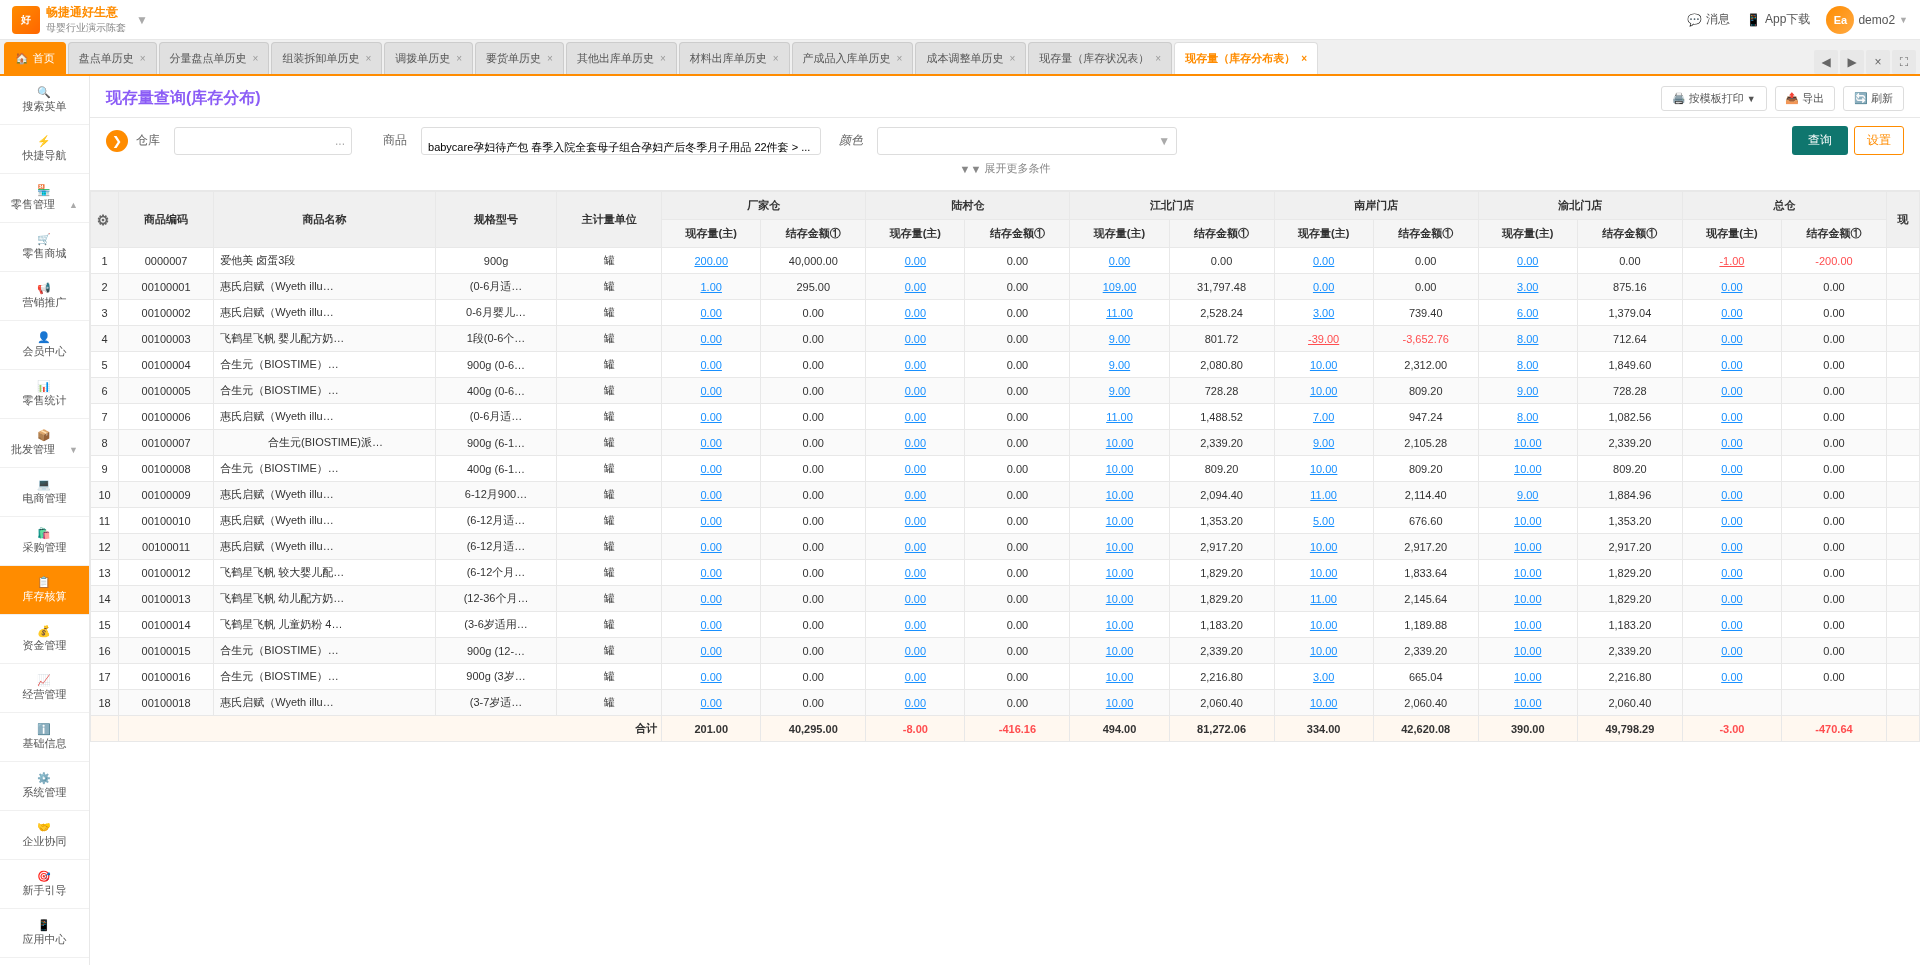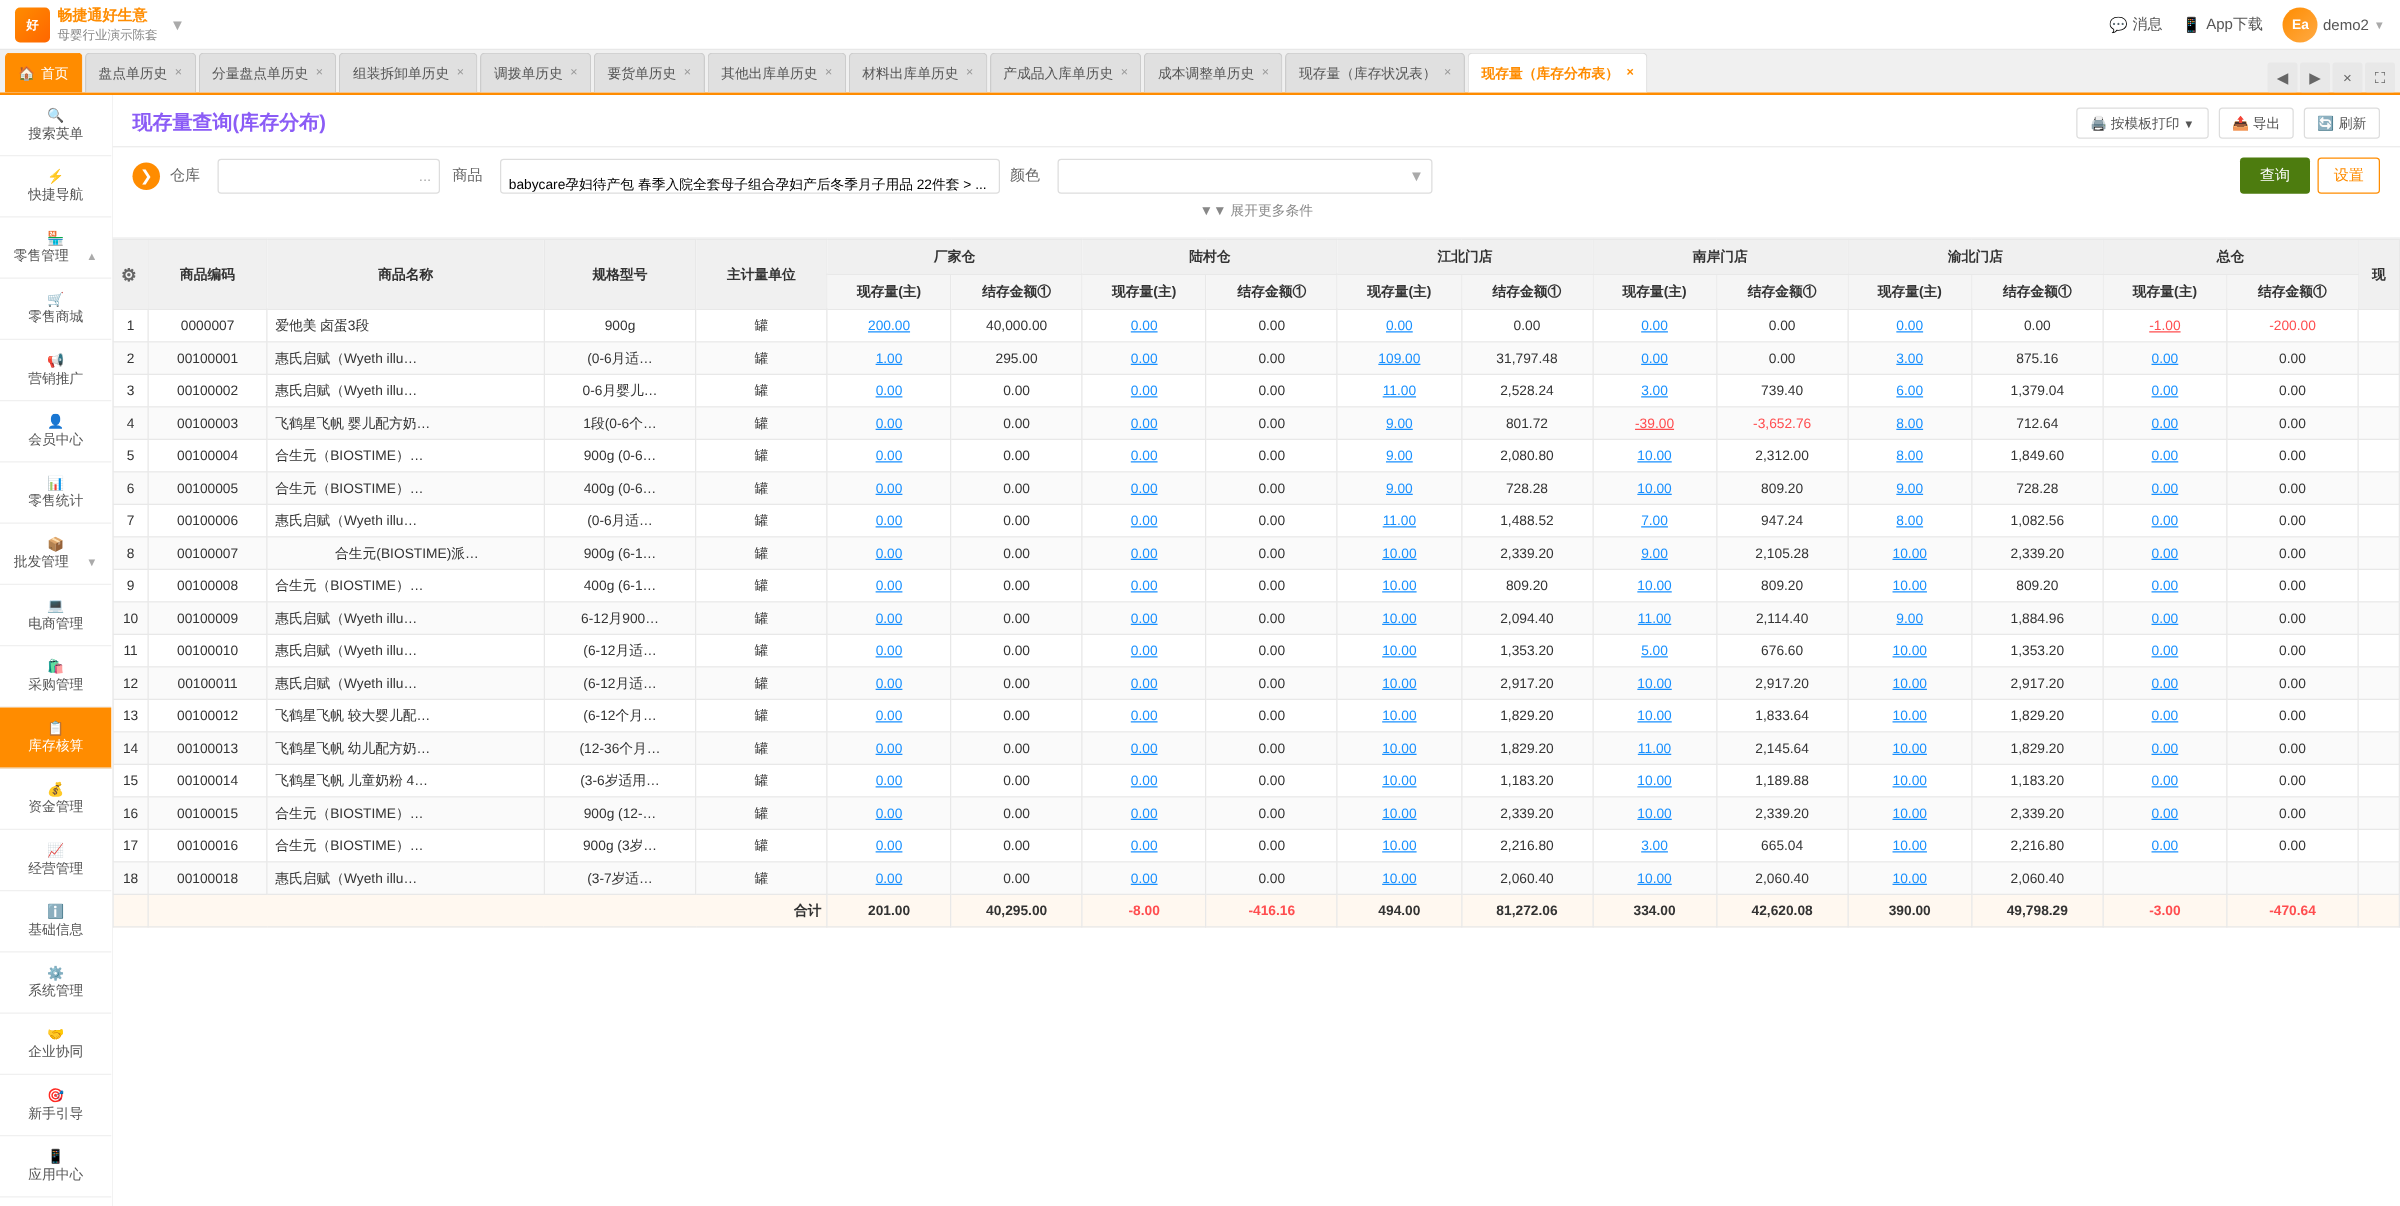--- a/index.html
+++ b/index.html
@@ -223,21 +223,21 @@
       background: transparent; flex: 1;
     }
     .expand-conditions {
       display: flex; align-items: center; gap: 3px;
       color: #888; font-size: 11px; cursor: pointer;
       padding: 2px 8px;
       justify-content: center;
     }
     .btn-query {
       padding: 5px 16px;
-      background: #4d7c0f;
+      background: #0f766e;
       color: #fff;
       border: none;
       border-radius: 3px;
       cursor: pointer;
       font-size: 12px;
     }
     .btn-setting {
       padding: 5px 12px;
       background: #fff;
       color: #ff8c00;
@@ -494,25 +494,25 @@
     </div>
 
     <div class="filter-bar">
       <div class="filter-row">
         <div class="filter-toggle">❯</div>
         <span class="filter-label">仓库</span>
         <div class="filter-input-wrap" style="min-width:120px;">
           <input type="text" value="" placeholder="" style="">
           <span class="filter-dots">...</span>
         </div>
-        <span class="filter-label" style="margin-left:2px;">商品</span>
+        <span class="filter-label" style="margin-left:23px;">商品</span>
         <div class="filter-product-input">
           <input type="text" style="min-width: 380px; font-size: 11px;" value="babycare孕妇待产包 春季入院全套母子组合孕妇产后冬季月子用品 22件套 &gt; ...">
         </div>
-        <span class="filter-label" style="">颜色</span>
+        <span class="filter-label" style="margin-left:10px;font-style:italic;">颜色</span>
         <div class="filter-color-input" style="flex:1;max-width:300px;">
           <input type="text" value="" style="">
           <span style="padding:0 6px;color:#aaa;cursor:pointer;">▼</span>
         </div>
         <div style="margin-left:auto;display:flex;gap:6px;">
           <button class="btn-query">查询</button>
           <button class="btn-setting">设置</button>
         </div>
       </div>
       <div class="filter-row" style="justify-content:center;">

